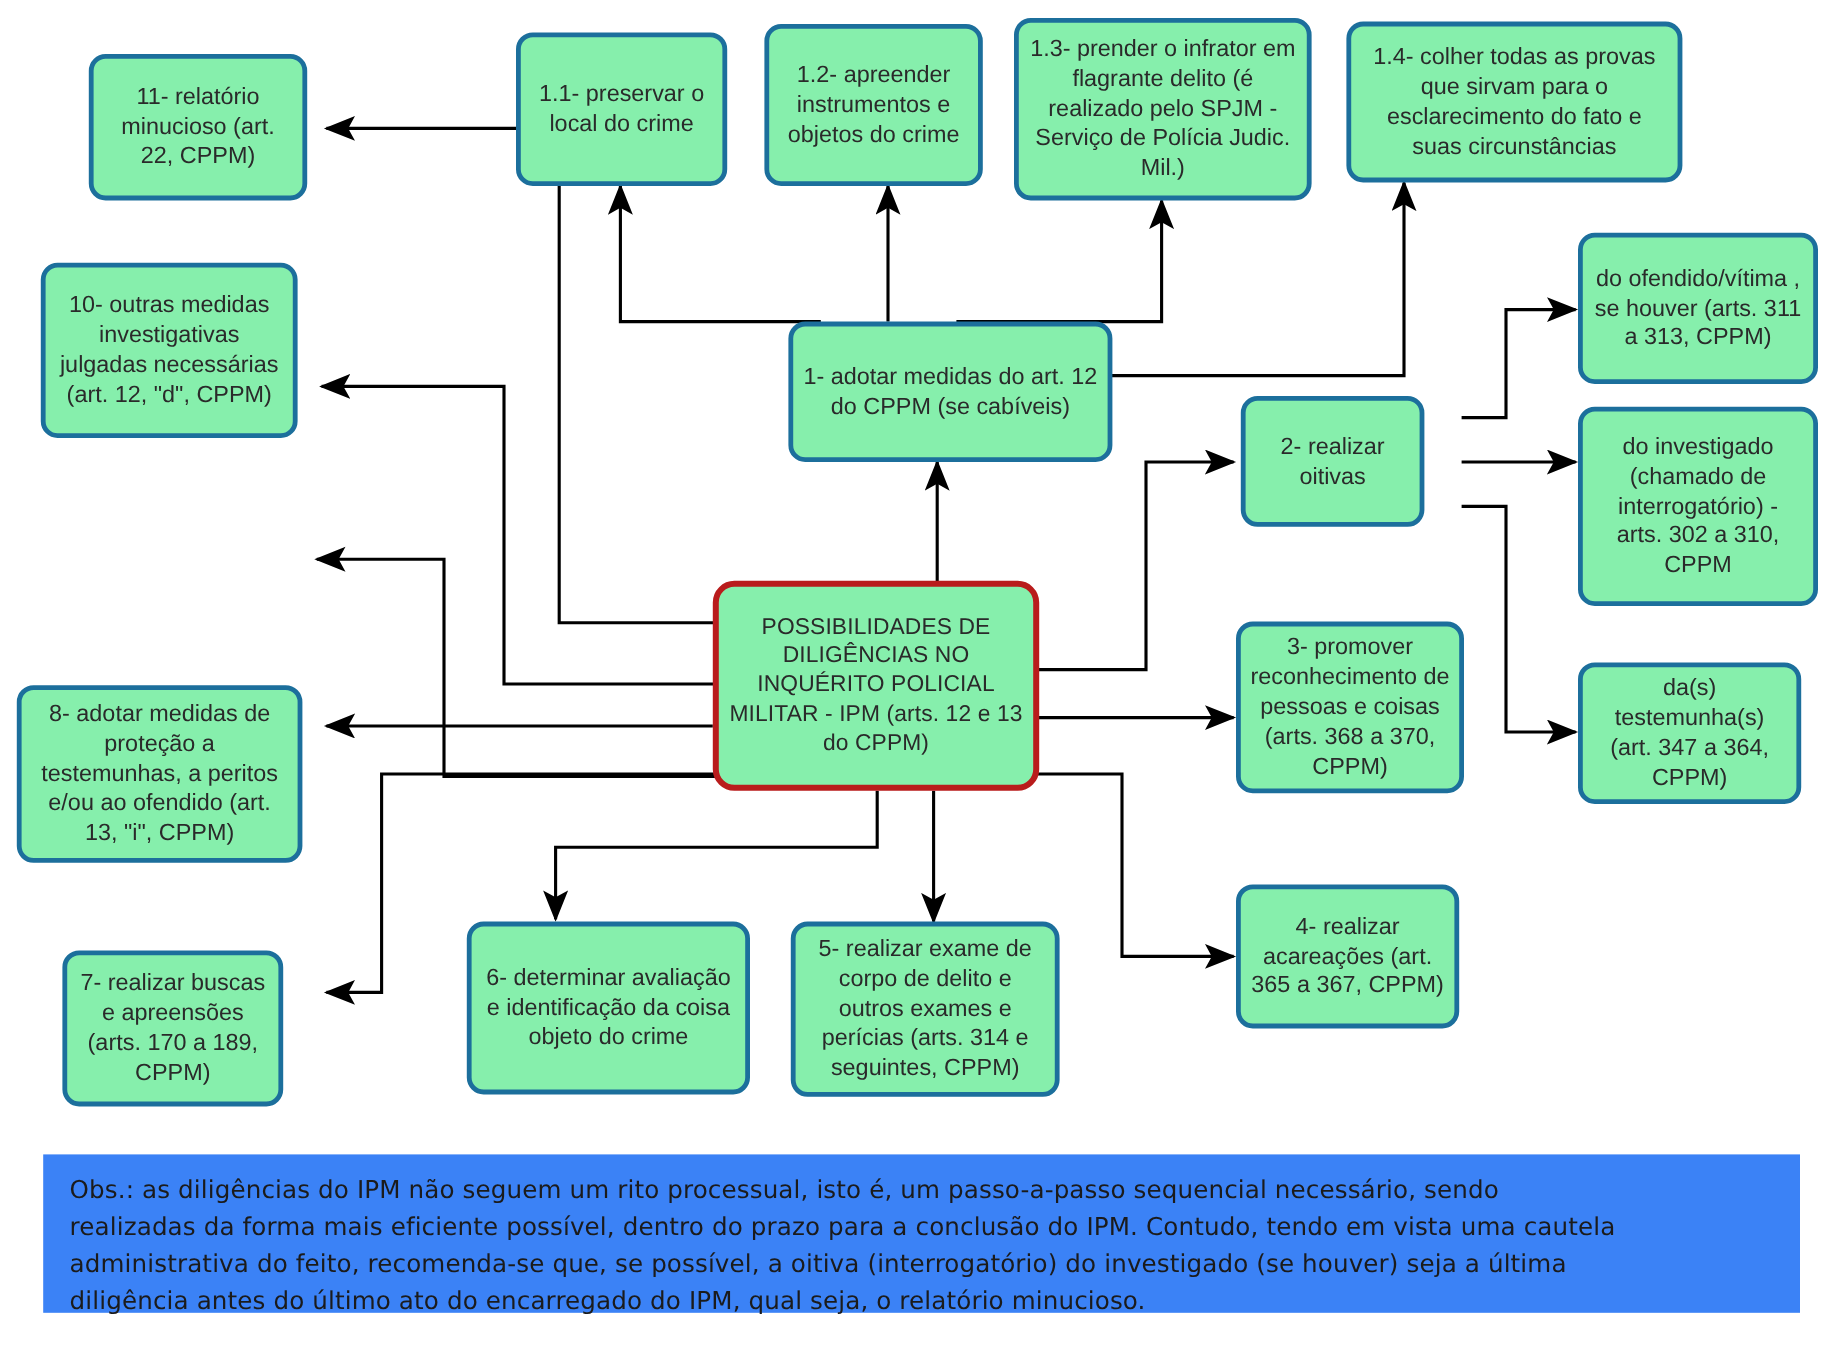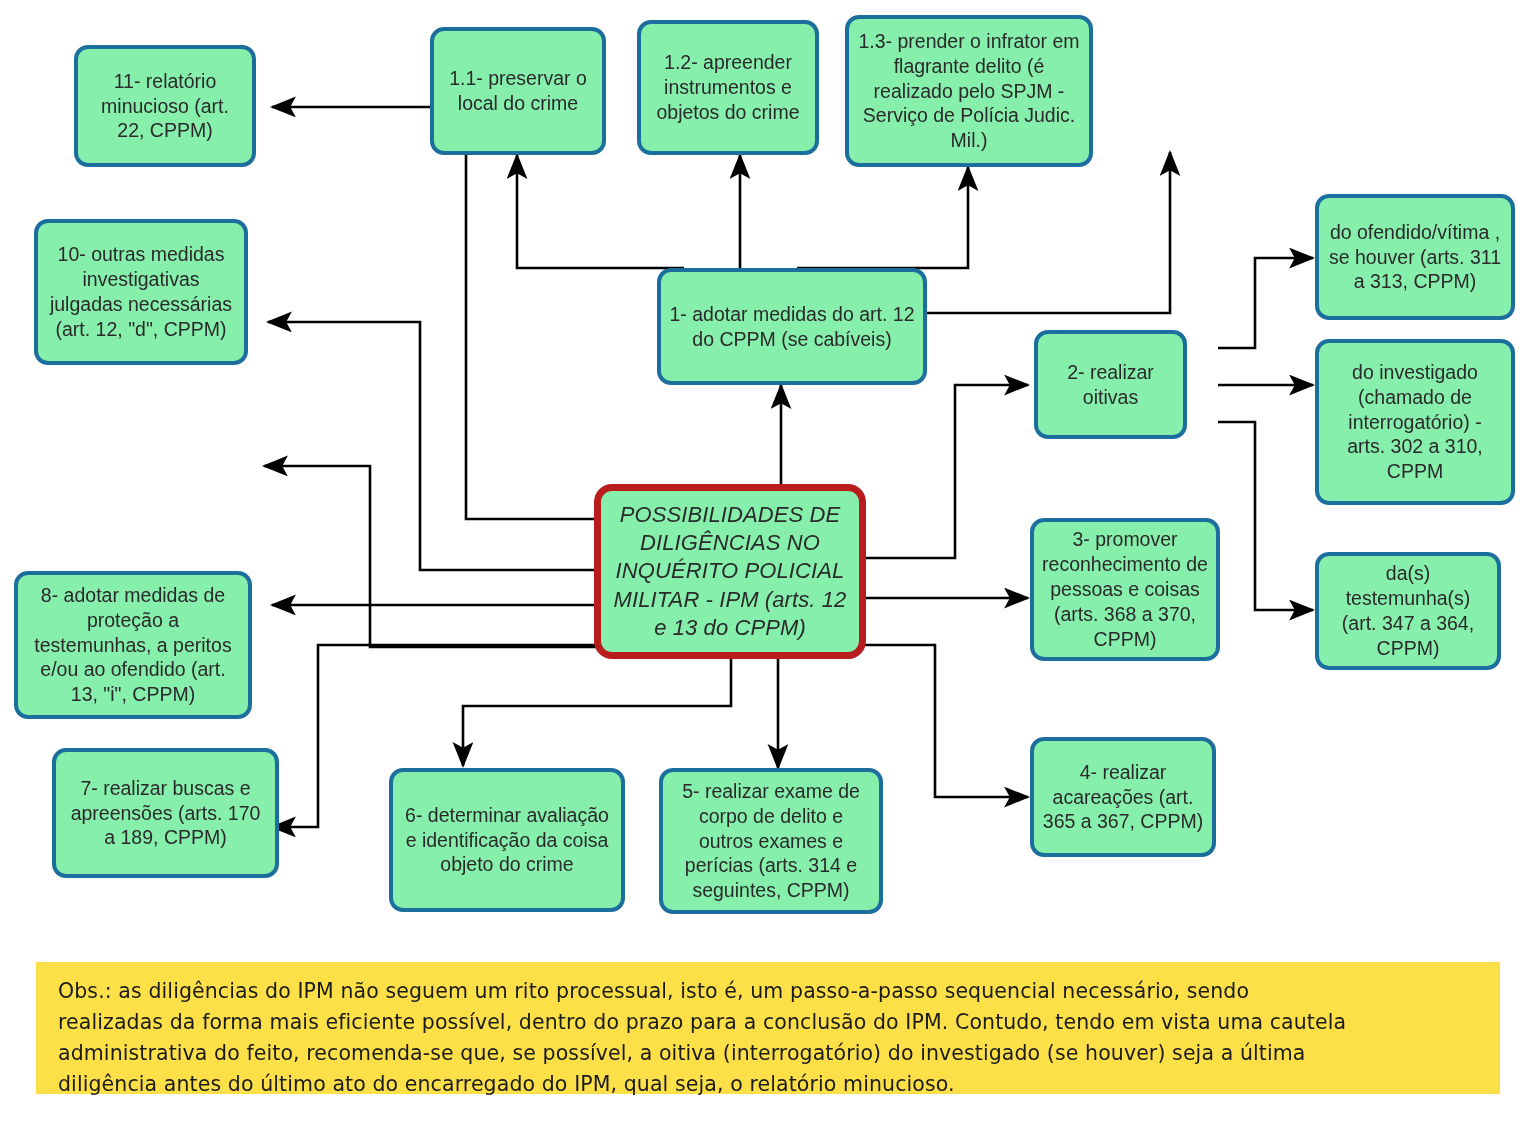--- a/index.html
+++ b/index.html
@@ -37,30 +37,29 @@
     align-items: center;
     justify-content: center;
     text-align: center;
     color: #2a2a2a;
     font-size: 19.5px;
     line-height: 1.28;
     padding: 4px 8px;
     white-space: pre-line;
   }
   .node.center {
-    border: 7px solid #b91c1c;
+    border: 5px solid #b91c1c;
     border-radius: 18px;
-    font-size: 22px;
+    font-size: 19px;
     letter-spacing: 0.1px;
-    font-style: italic;
   }
   .obs {
     position: absolute;
     box-sizing: border-box;
-    background: #fde047;
+    background: #3b82f6;
     color: #1b1b1b;
     font-size: 20.5px;
     line-height: 1.52;
     text-align: justify;
     text-justify: inter-word;
     padding: 14px 22px 16px 22px;
     font-family: "DejaVu Sans", sans-serif;
     letter-spacing: 0.1px;
   }
   .obs span { display: block; }
@@ -115,29 +114,30 @@
       <path d="M1218,422 L1255,422 L1255,610 L1313,610"></path>
     </g>
   </svg>
 
   <div class="node" style="left:430px; top:27px; width:176px; height:128px;">1.1- preservar o local do crime</div>
 
   <div class="node" style="left:637px; top:20px; width:182px; height:135px;">1.2- apreender instrumentos e objetos do crime</div>
 
   <div class="node" style="left:845px; top:15px; width:248px; height:152px;">1.3- prender o infrator em flagrante delito (é realizado pelo SPJM - Serviço de Polícia Judic. Mil.)</div>
 
+  <div class="node" style="left:1122px; top:18px; width:280px; height:134px;">1.4- colher todas as provas que sirvam para o esclarecimento do fato e suas circunstâncias</div>
 
   <div class="node" style="left:74px; top:45px; width:182px; height:122px;">11- relatório minucioso (art. 22, CPPM)</div>
 
   <div class="node" style="left:34px; top:219px; width:214px; height:146px;">10- outras medidas investigativas julgadas necessárias (art. 12, "d", CPPM)</div>
 
 
   <div class="node" style="left:14px; top:571px; width:238px; height:148px;">8- adotar medidas de proteção a testemunhas, a peritos e/ou ao ofendido (art. 13, "i", CPPM)</div>
 
-  <div class="node" style="left:52px; top:748px; width:227px; height:130px;">7- realizar buscas e apreensões (arts. 170 a 189, CPPM)</div>
+  <div class="node" style="left:52px; top:792px; width:184px; height:130px;">7- realizar buscas e apreensões (arts. 170 a 189, CPPM)</div>
 
   <div class="node" style="left:345px; top:768px; width:236px; height:144px;margin-left:44px;">6- determinar avaliação e identificação da coisa objeto do crime</div>
 
   <div class="node" style="left:659px; top:768px; width:224px; height:146px;">5- realizar exame de corpo de delito e outros exames e perícias (arts. 314 e seguintes, CPPM)</div>
 
   <div class="node" style="left:1030px; top:737px; width:186px; height:120px;">4- realizar acareações (art. 365 a 367, CPPM)</div>
 
   <div class="node" style="left:1030px; top:518px; width:190px; height:143px;">3- promover reconhecimento de pessoas e coisas (arts. 368 a 370, CPPM)</div>
 
   <div class="node" style="left:1034px; top:330px; width:153px; height:109px;">2- realizar oitivas</div>

